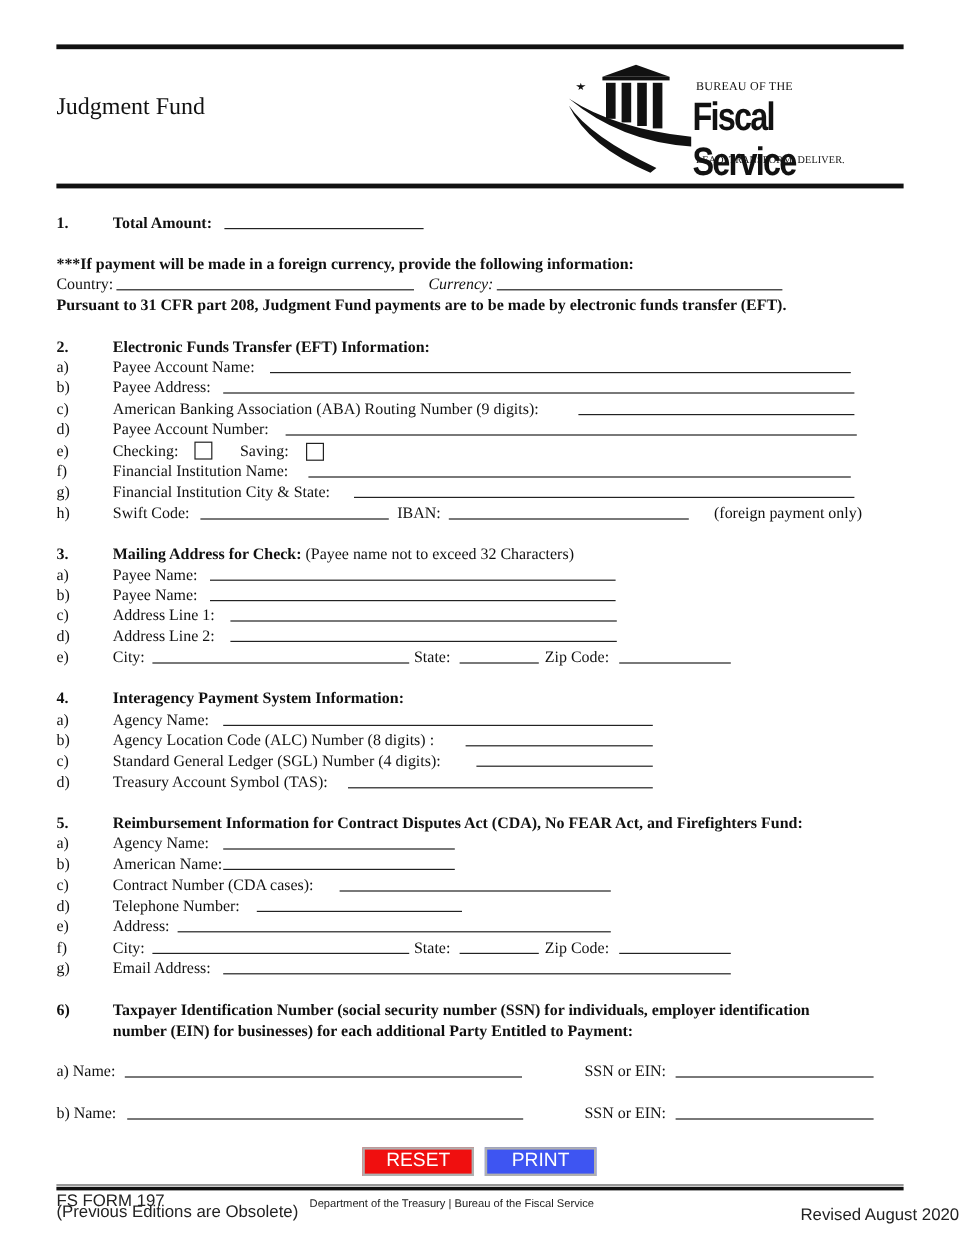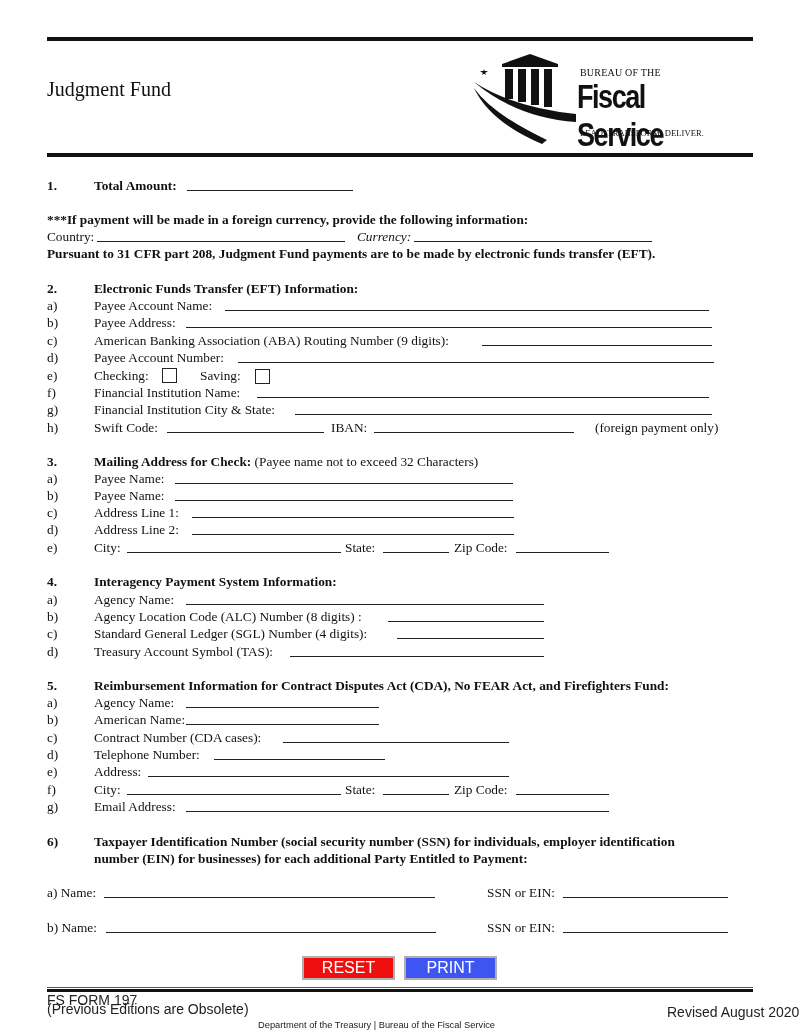--- a/index.html
+++ b/index.html
@@ -264,14 +264,14 @@
 <div class="field" style="left:106px; top:919px; width:330px;"></div>
 <div class="field" style="left:563px; top:919px; width:165px;"></div>
 
 <div class="btn btn-reset">RESET</div>
 <div class="btn btn-print">PRINT</div>
 
 <div class="abs" style="left:47px; top:987px; width:706px; height:1px; background:#555;"></div>
 <div class="abs" style="left:47px; top:989px; width:706px; height:3px; background:#111;"></div>
 <div class="foot" style="left:47px; top:995px;">FS FORM 197</div>
 <div class="foot" style="left:47px; top:960px;margin-top:44px;">(Previous Editions are Obsolete)</div>
-<div class="foot" style="left:258px; top:998px; font-size:9.3px;margin-top:22px;">Department of the Treasury | Bureau of the Fiscal Service</div>
+<div class="foot" style="left:258px; top:998px; font-size:9.3px;">Department of the Treasury | Bureau of the Fiscal Service</div>
 <div class="foot" style="left:667px; top:995px;margin-top:12px;">Revised August 2020</div>
 
 </body></html>

